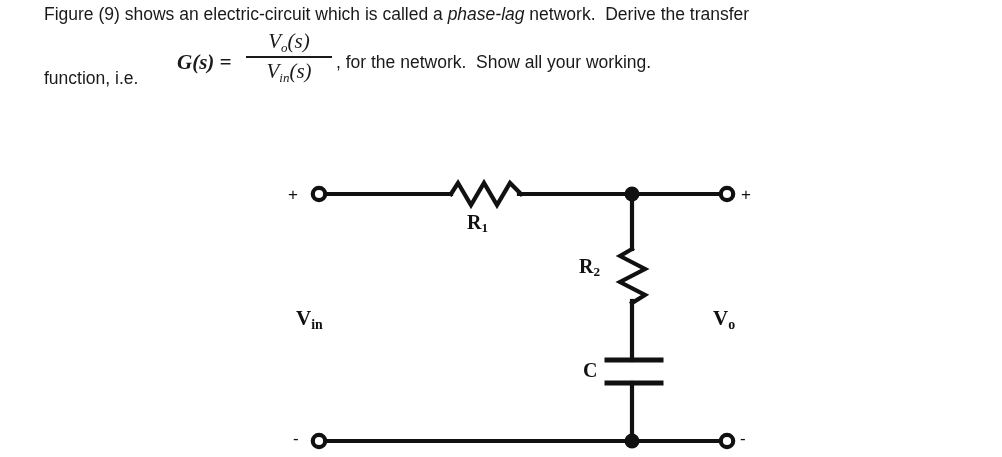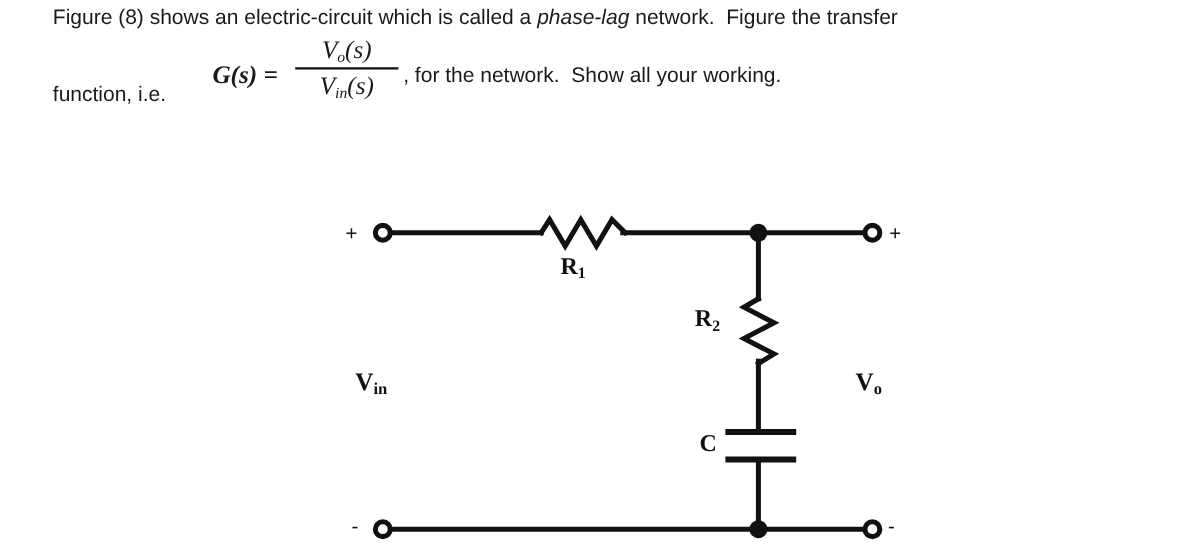--- a/index.html
+++ b/index.html
@@ -116,21 +116,21 @@
   #sign-tl { left: 288px; top: 186px; }
   #sign-tr { left: 741px; top: 186px; }
   #sign-bl { left: 293px; top: 430px; font-size: 17px; }
   #sign-br { left: 740px; top: 430px; font-size: 17px; }
 </style>
 </head>
 <body>
 
 <div id="page">
 
-  <div class="q-text" id="line1"><span>Figure (8) shows an electric-circuit which is called a </span><span class="ital-sans">phase-lag</span><span> network.  Figure the transfer</span></div>
+  <div class="q-text" id="line1"><span>Figure (9) shows an electric-circuit which is called a </span><span class="ital-sans">phase-lag</span><span> network.  Derive the transfer</span></div>
 
   <div class="q-text" id="line2-pre">function, i.e. </div>
 
   <div class="math" id="gofs">G(s) =</div>
 
   <div id="frac">
     <div class="num"><span>V</span><span class="sub">o</span><span class="paren">(s)</span></div>
     <div class="bar"></div>
     <div class="den"><span>V</span><span class="sub">in</span><span class="paren">(s)</span></div>
   </div>

